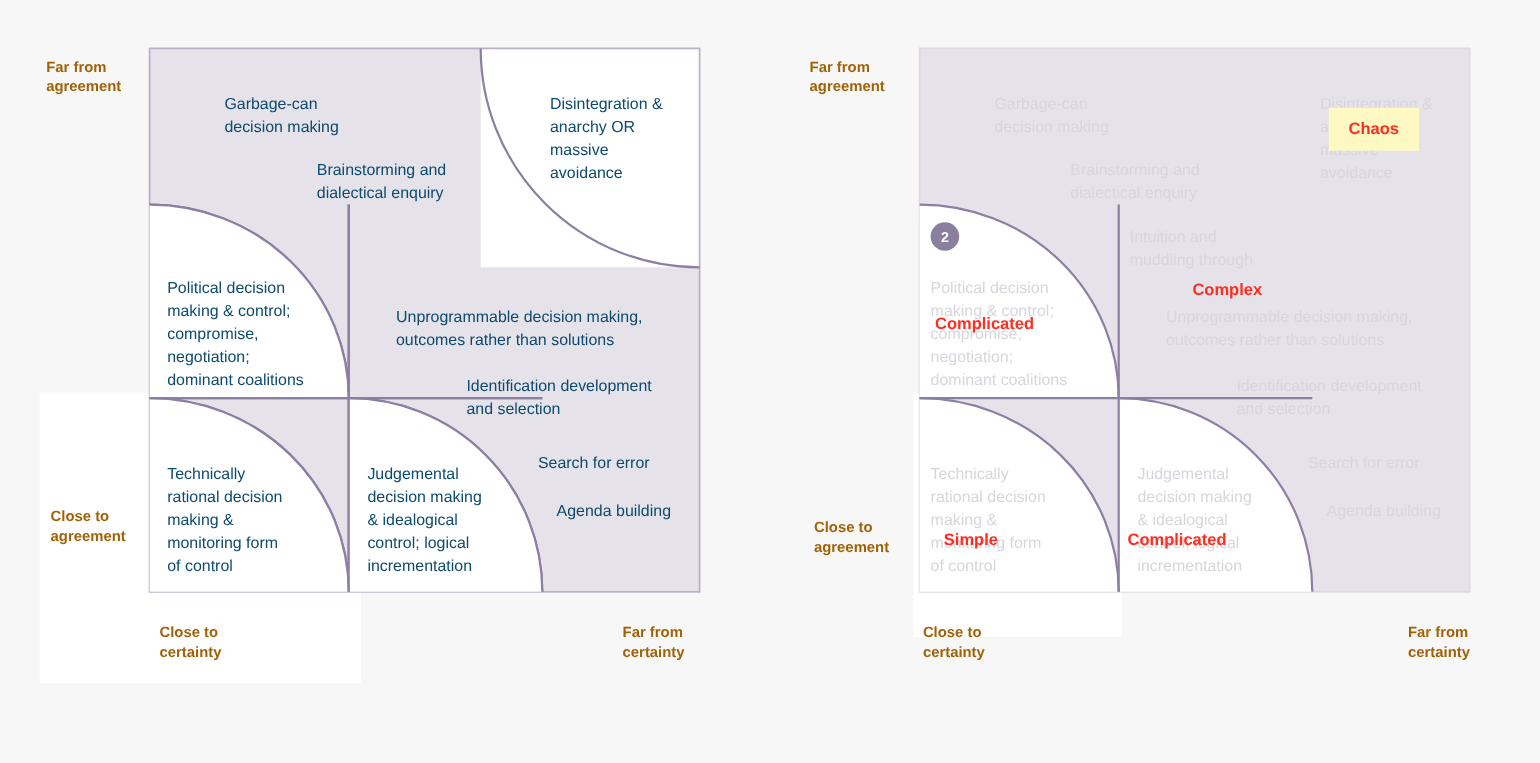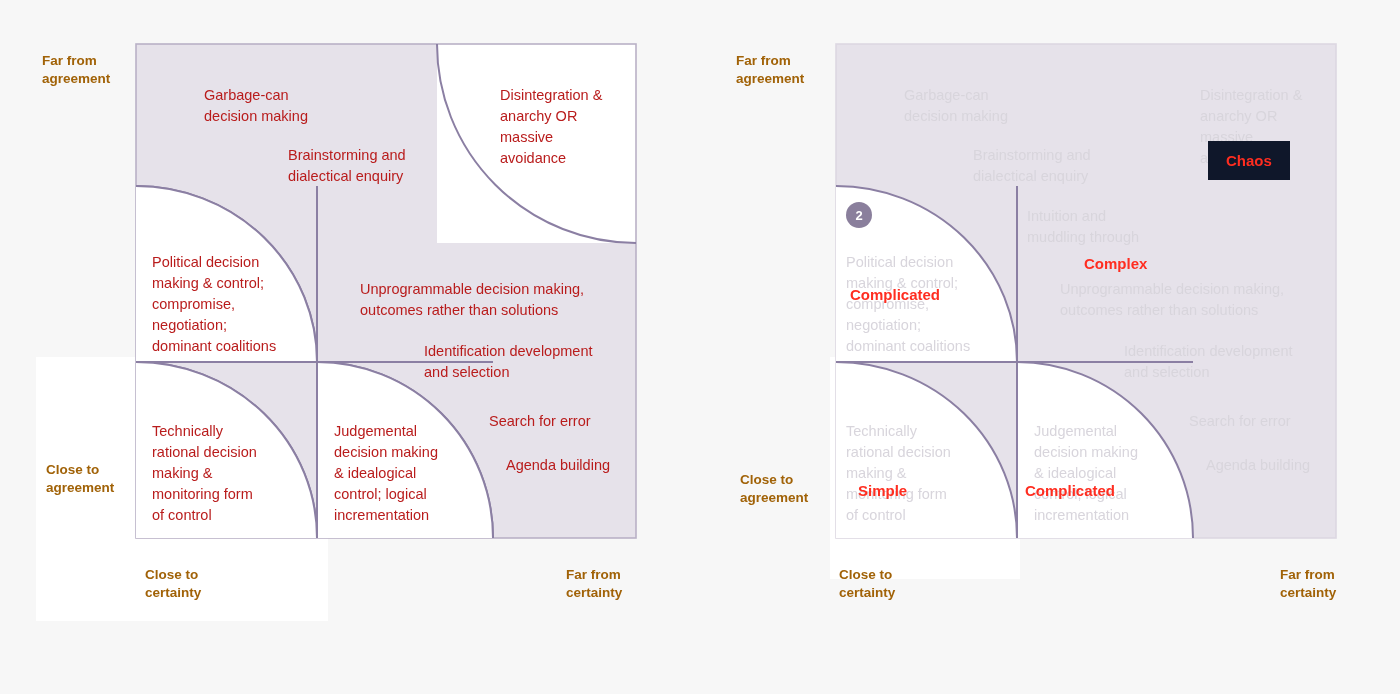--- a/index.html
+++ b/index.html
@@ -42,21 +42,21 @@
     position: absolute; left: 0; top: 0;
     width: 700px; height: 694px;
     pointer-events: none;
   }
 
   
   .cell {
     position: absolute;
     font-size: 14.5px;
     line-height: 1.45;
-    color: #b91c1c;
+    color: #0c4a6e;
     white-space: pre-line;
   }
   .axis-label {
     position: absolute;
     font-size: 13.5px;
     font-weight: bold;
     line-height: 1.35;
     color: #a16207;
     white-space: pre-line;
   }
@@ -68,23 +68,22 @@
   
   .annot {
     position: absolute;
     color: #ff2d20;
     font-size: 15px;
     font-weight: bold;
     line-height: 1;
     white-space: nowrap;
   }
   .annot.boxed {
-    background: #0f172a;
+    background: #fef9c3;
     padding: 12px 18px;
-    margin-top: 43px;
   }
 
   
   .badge {
     position: absolute;
     width: 26px; height: 26px;
     border-radius: 50%;
     background: #8a7f9c;
     color: #ffffff;
     font-size: 13px;

